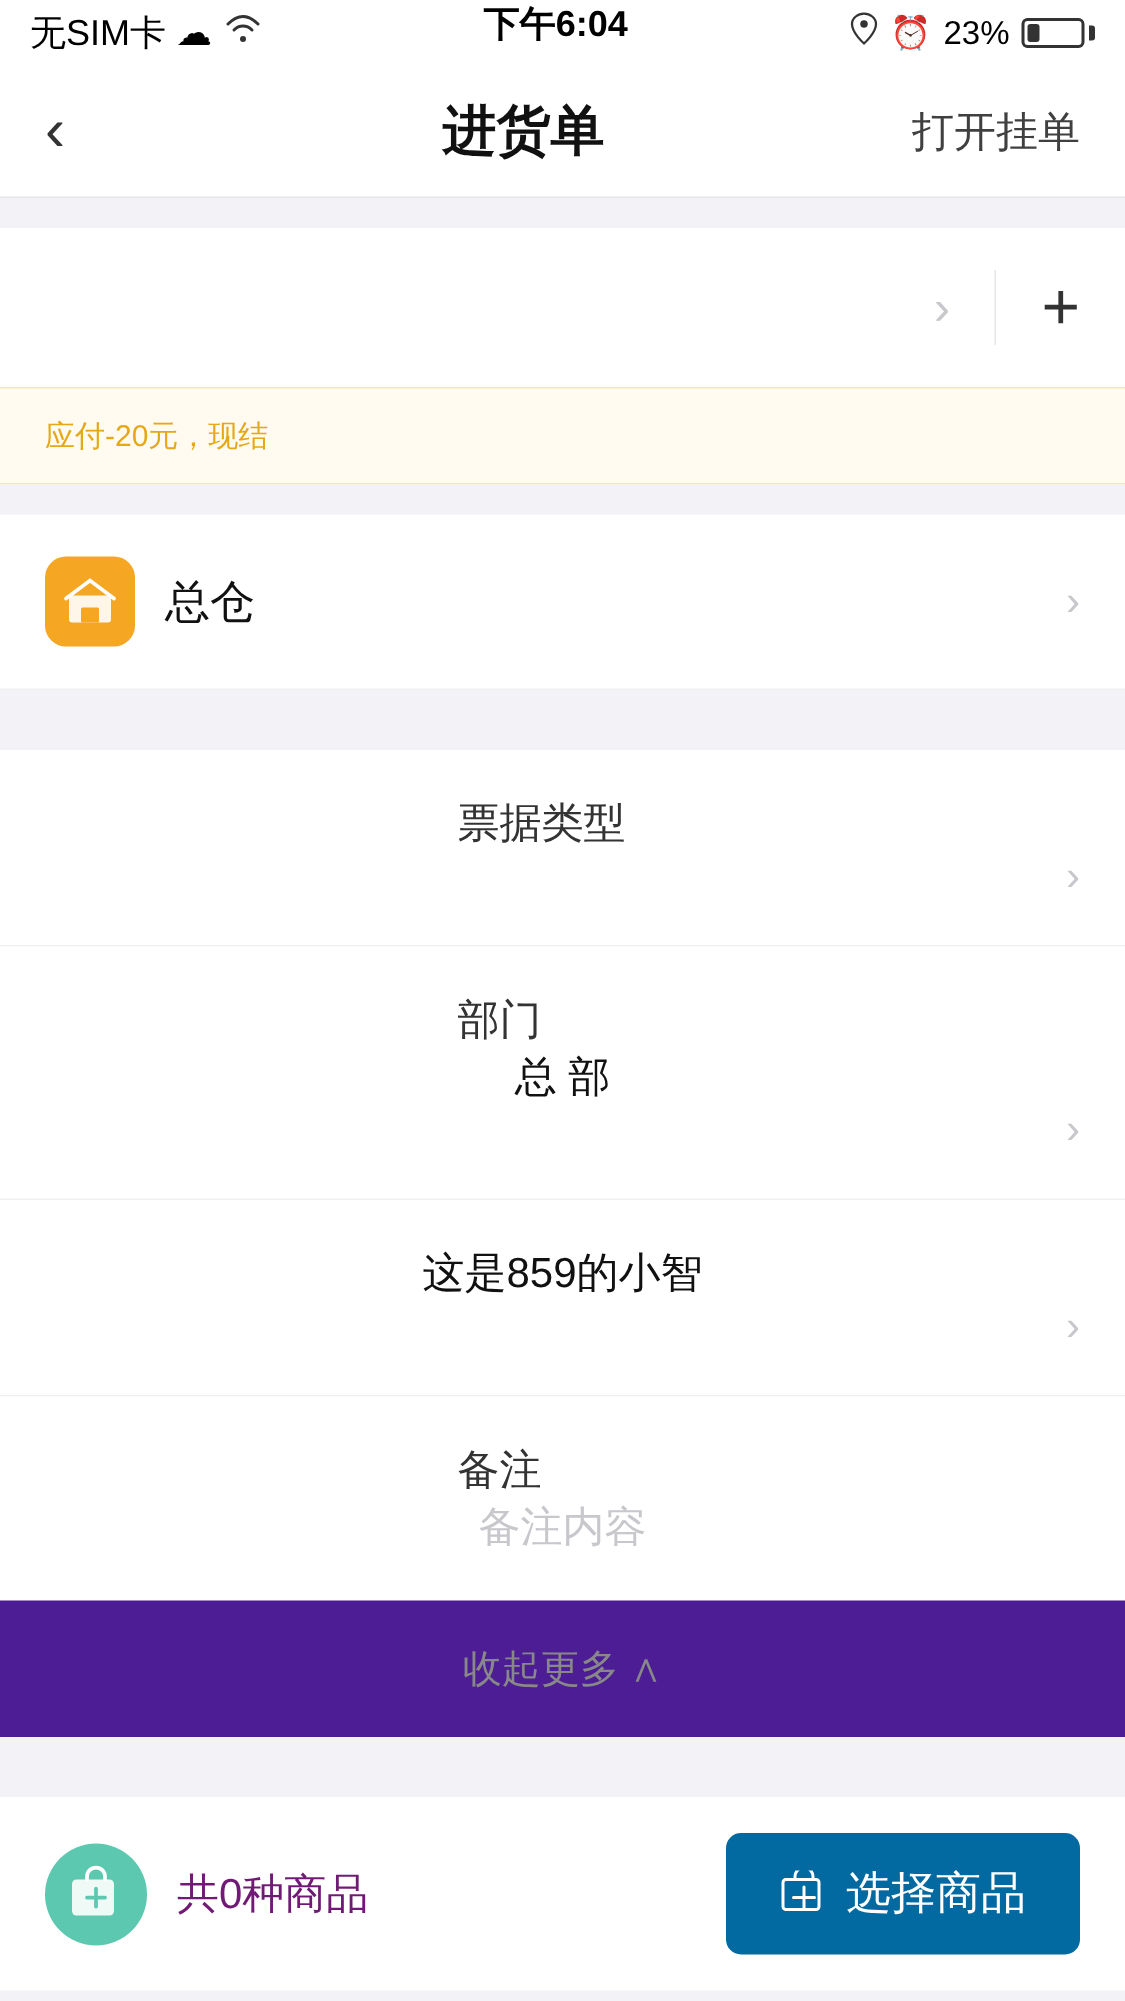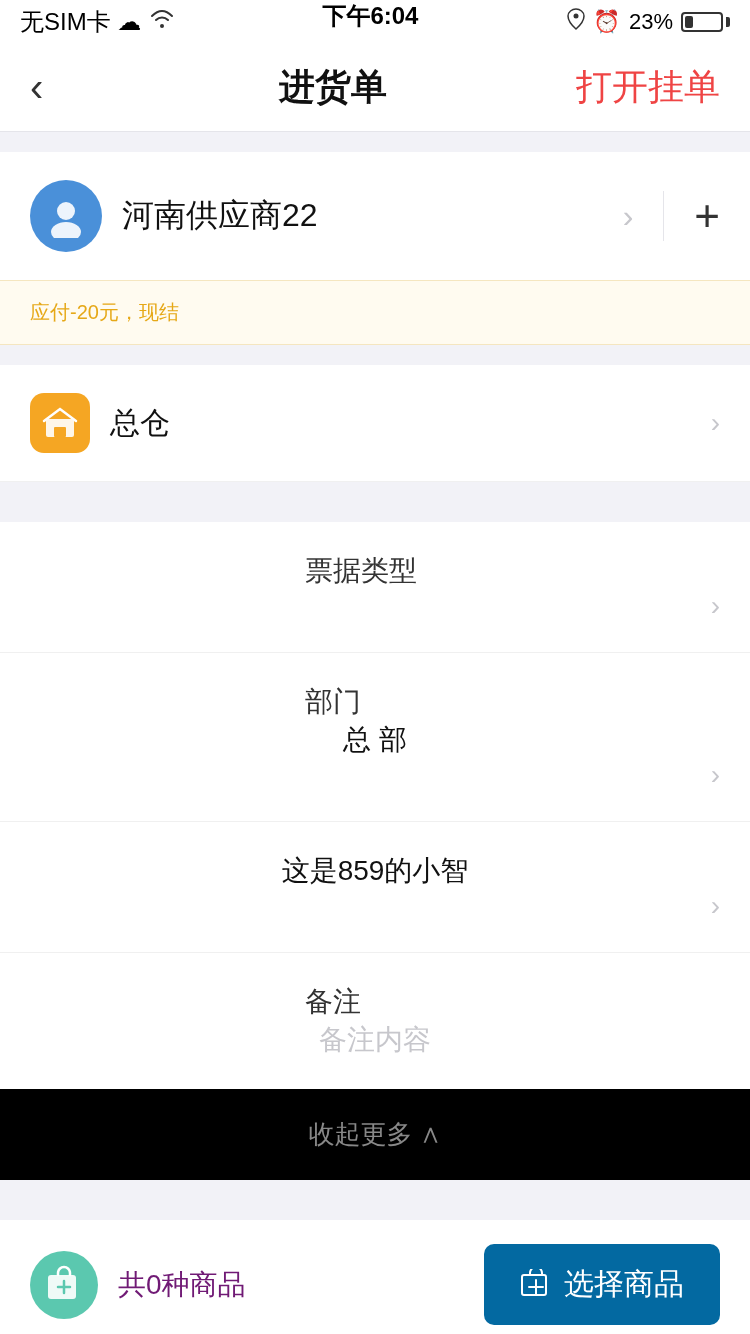--- a/index.html
+++ b/index.html
@@ -48,21 +48,21 @@
       padding: 0 30px;
       border-bottom: 1px solid #e5e5ea;
     }
     .nav-back {
       font-size: 40px; color: #333; cursor: pointer; width: 60px;
     }
     .nav-title {
       font-size: 36px; font-weight: 600; color: #111;
     }
     .nav-action {
-      font-size: 36px; color: #ef4444; font-weight: 400;
+      font-size: 28px; color: #404040; font-weight: 400;
     }
 
     
     .section-gap {
       height: 20px;
       background: #f2f2f7;
     }
 
     
     .card-section {
@@ -159,21 +159,21 @@
     .warehouse-name {
       font-size: 30px; color: #111; flex: 1;
     }
 
     
     .collapse-row {
       display: flex;
       align-items: center;
       justify-content: center;
       padding: 28px 30px;
-      background: #000000;
+      background: #4c1d95;
       cursor: pointer;
     }
     .collapse-text {
       font-size: 26px; color: #888;
     }
 
     
     .bottom-section {
       background: #fff;
       margin-top: 20px;
@@ -242,29 +242,20 @@
 <div class="nav-bar">
   <div class="nav-back">‹</div>
   <div class="nav-title">进货单</div>
   <div class="nav-action">打开挂单</div>
 </div>
 
 <div class="section-gap"></div>
 
 <div class="card-section">
   <div class="supplier-row">
-    <div class="supplier-left">
-      <div class="supplier-avatar">
-        <svg viewBox="0 0 44 44" fill="none">
-          <circle cx="22" cy="17" r="9" fill="#fff" opacity="0.9"></circle>
-          <ellipse cx="22" cy="38" rx="15" ry="10" fill="#fff" opacity="0.9"></ellipse>
-        </svg>
-      </div>
-      <span class="supplier-name">河南供应商22</span>
-    </div>
     <span class="chevron">›</span>
     <div class="divider-vertical"></div>
     <div class="add-btn">+</div>
   </div>
 
   <div class="notice-bar">应付-20元，现结</div>
 </div>
 
 <div class="section-gap"></div>
 

